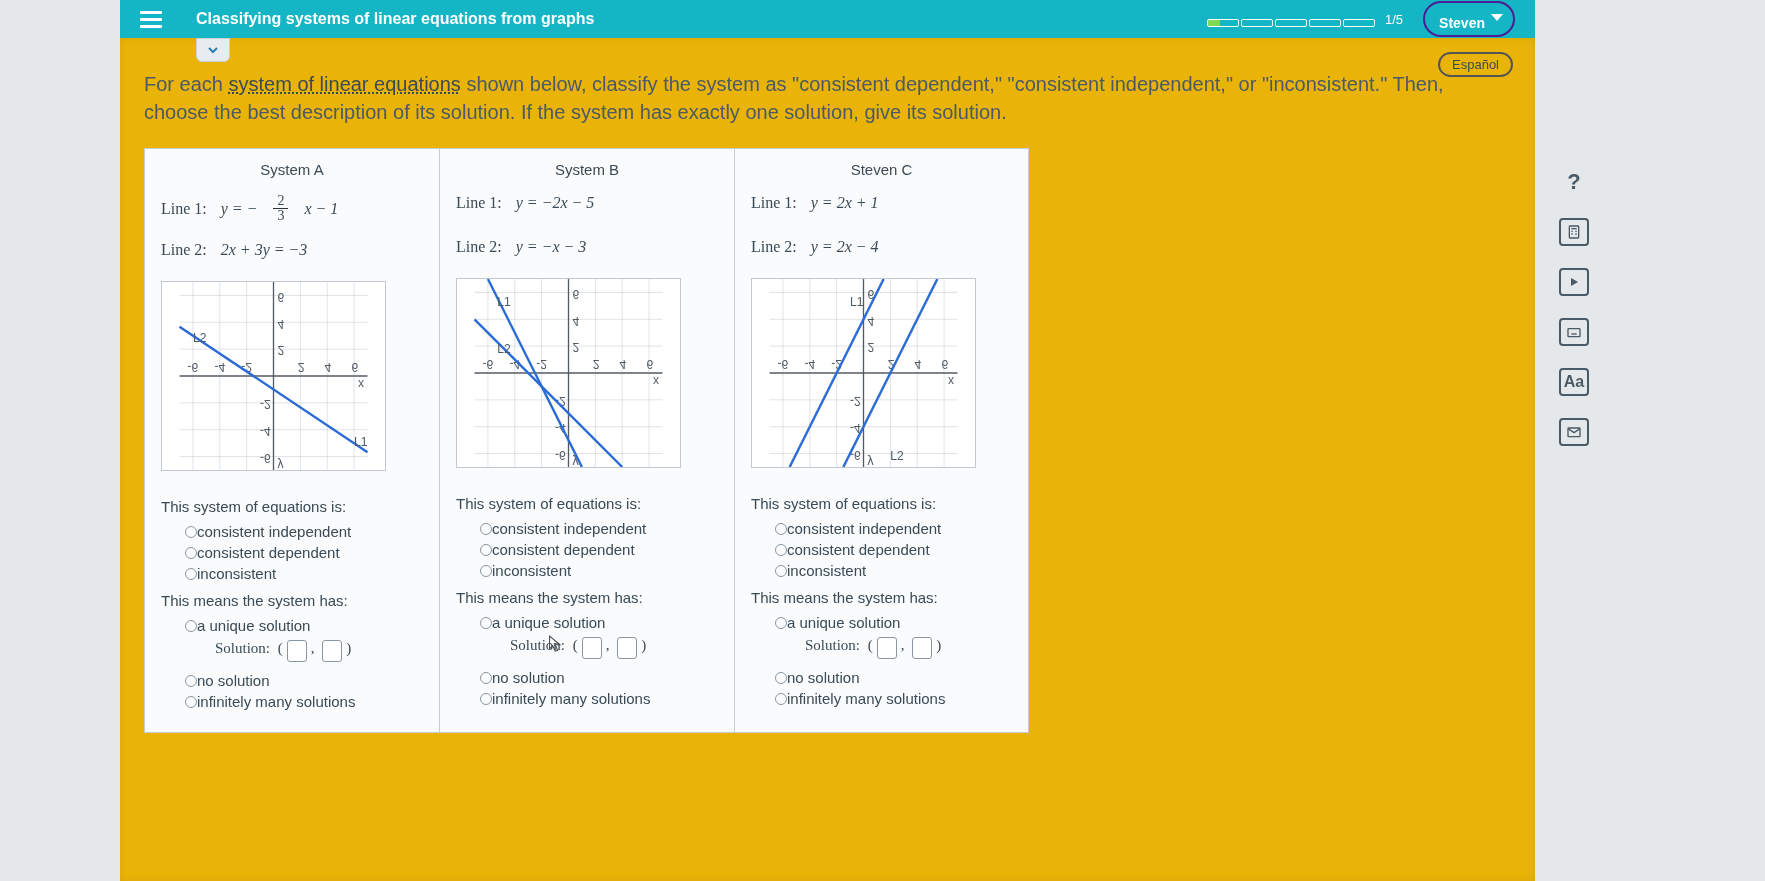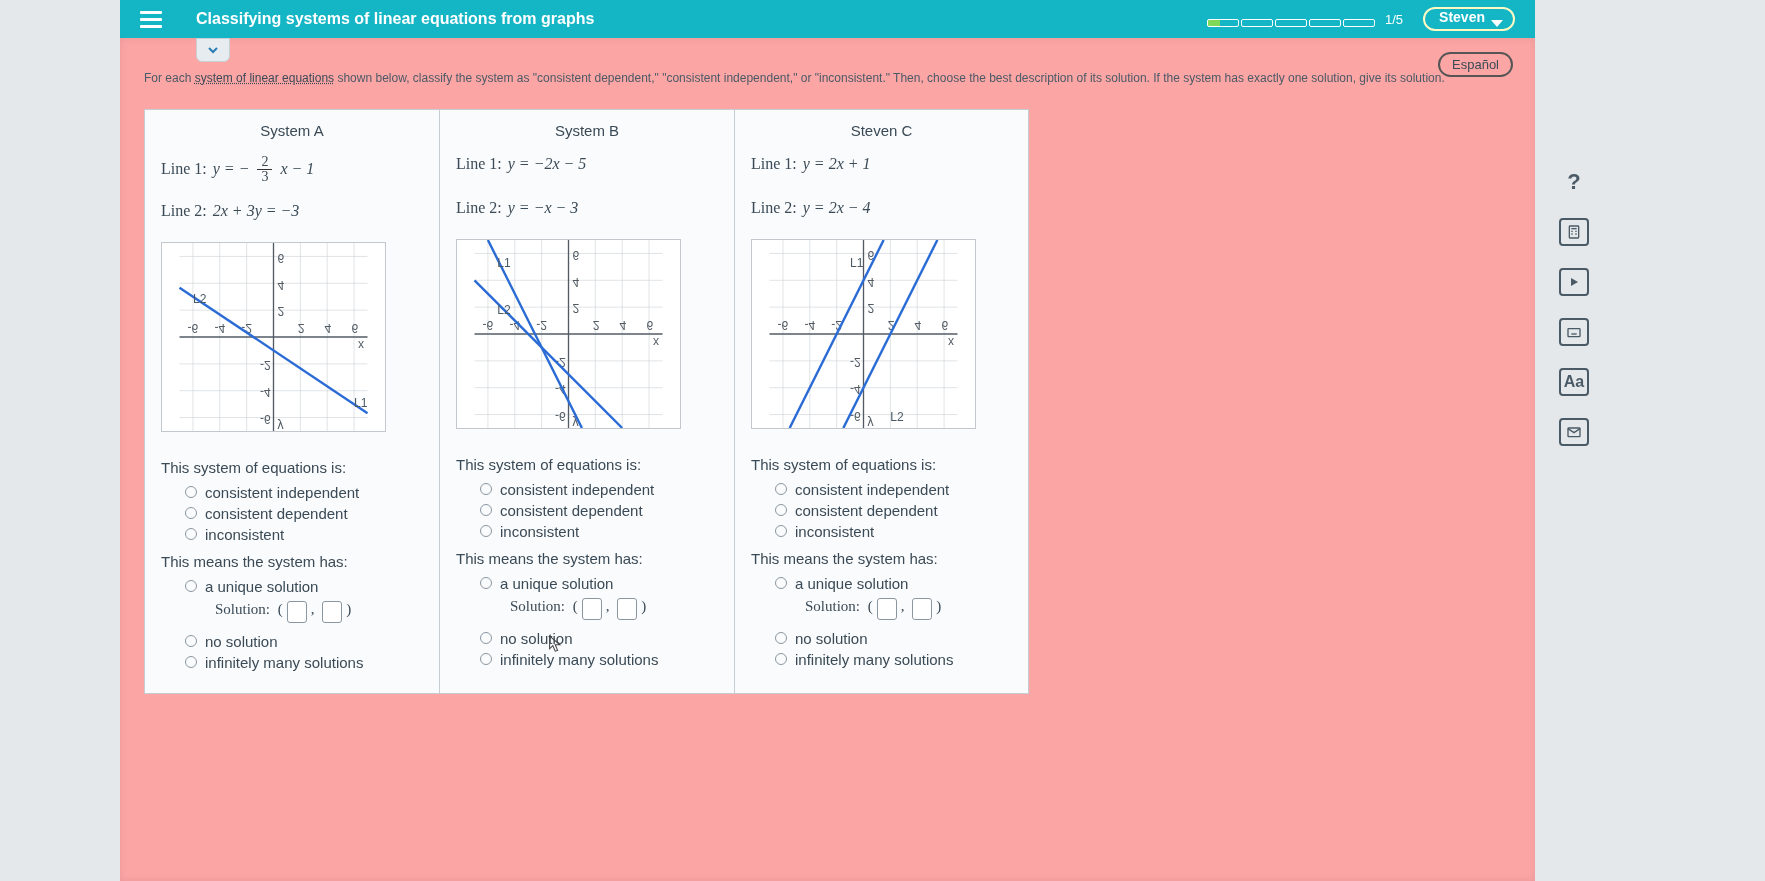--- a/index.html
+++ b/index.html
@@ -19,67 +19,67 @@
       gap: 20px;
     }
     .hamburger { display: flex; flex-direction: column; gap: 4px; margin-left: 20px; cursor: pointer; }
     .hamburger span { width: 22px; height: 3px; background: #fff; border-radius: 1px; }
     .header-title { font-size: 16px; font-weight: bold; margin-left: 14px; flex: 1; }
     .progress-wrap { display: flex; align-items: flex-end; gap: 10px; }
     .progress { display: flex; gap: 2px; }
     .progress .seg { width: 32px; height: 8px; border: 1px solid #fff; border-radius: 2px; }
     .progress .seg.partial { background: linear-gradient(to right,#7ed957 40%, transparent 40%); }
     .progress-text { font-size: 13px; }
-    .user-pill { border: 2px solid #fef9c3; border-radius: 18px; padding: 0 28px 4px 14px; font-weight: bold; font-size: 14px; position: relative; cursor: pointer; color:#fff; }
+    .user-pill { border: 2px solid #4c1d95; border-radius: 18px; padding: 12px 28px 4px 14px; font-weight: bold; font-size: 14px; position: relative; cursor: pointer; color:#fff; }
     .user-pill::after { content: ""; border-left: 6px solid transparent; border-right: 6px solid transparent; border-top: 7px solid #fff; position: absolute; right: 10px; top: 11px; }
 
     
     .paper {
-      background: #fca5a5;
+      background: #eab308;
       margin: 0 230px 0 120px;
       min-height: 843px;
       position: relative;
       box-shadow: 0 0 8px rgba(0,0,0,0.08) inset;
       padding: 0 0 20px 0;
     }
     .chevron-tab {
       display: inline-flex; align-items: center; justify-content: center;
       width: 34px; height: 24px; margin-left: 76px;
       background: #e6ecef; border: 1px solid #c8d0d6; border-radius: 0 0 6px 6px;
       cursor: pointer;
     }
     .chevron-tab svg { width: 16px; height: 16px; }
     .lang-pill {
       position: absolute; right: 22px; top: 14px;
       border: 2px solid #555; border-radius: 14px;
       padding: 3px 12px; font-size: 13px; cursor: pointer;
     }
 
-    .instructions { padding: 8px 24px 22px 24px; font-size: 12px; line-height: 1.4; color: #4a5a66; }
+    .instructions { padding: 8px 24px 22px 24px; font-size: 20px; line-height: 1.4; color: #4a5a66; }
     .instructions .link { color: #3a4a56; text-decoration: underline dotted; }
 
     
     .systems { display: grid; grid-template-columns: repeat(3, 295px); gap: 0; margin: 0 24px; }
     .system {
       border: 1px solid #c6cdd2; border-right: none;
       padding: 12px 16px 18px 16px; font-size: 15px; color: #3a4a56;
       background: #fafbfc;
     }
     .system:last-child { border-right: 1px solid #c6cdd2; }
     .sys-title { text-align: center; margin-bottom: 16px; }
-    .line-eq { margin: 10px 0 18px 0; font-family: 'Times New Roman', serif; font-size: 16px; display: flex; align-items: center; gap: 6px; }
+    .line-eq { margin: 10px 0 18px 0; font-family: 'Times New Roman', serif; font-size: 16px; display: flex; align-items: center; gap: 14px; }
     .frac { display: inline-flex; flex-direction: column; align-items: center; font-size: 14px; line-height: 1; vertical-align: middle; margin: 0 2px; }
     .frac .num { border-bottom: 1px solid #333; padding: 0 4px; }
     .frac .den { padding: 0 4px; }
 
     
     .graph-box { width: 225px; height: 190px; margin: 4px auto 14px auto; border: 1px solid #c2c8ce; background:#fff; }
 
     .sub-head { margin: 10px 0 8px 0; }
-    .radio-opt { display: flex; align-items: center; gap: 8px; margin: 4px 0 4px 24px; cursor: pointer; }
+    .radio-opt { display: flex; align-items: center; margin: 4px 0 4px 24px; cursor: pointer; }
     .radio { width: 12px; height: 12px; border: 1.5px solid #8a97a1; border-radius: 50%; flex-shrink: 0; }
     .solution-row { margin: 6px 0 10px 54px; font-family: 'Times New Roman', serif; display: flex; align-items: flex-start; gap: 4px; }
     .slot { display:inline-block; width: 20px; height: 22px; border: 1px solid #8a97a1; border-radius: 3px; background: #fff; }
     
     
     .side-icons { position: absolute; right: 176px; top: 168px; display: flex; flex-direction: column; gap: 22px; }
     .side-icons .ico { width: 30px; height: 28px; display:flex; align-items:center; justify-content:center; border: 2px solid #4a5a66; border-radius: 4px; cursor: pointer; color: #4a5a66; }
     .side-icons .ico.naked { border: none; font-size: 22px; font-weight: bold; }
 
     

